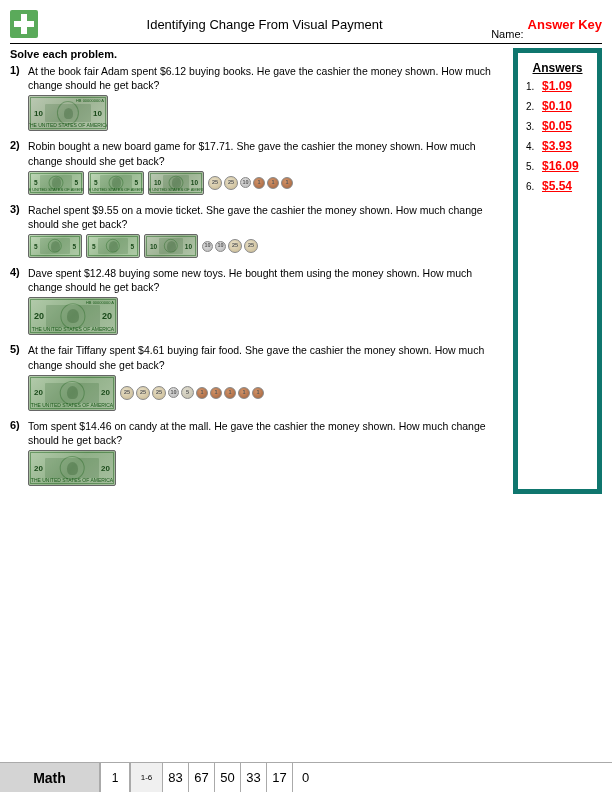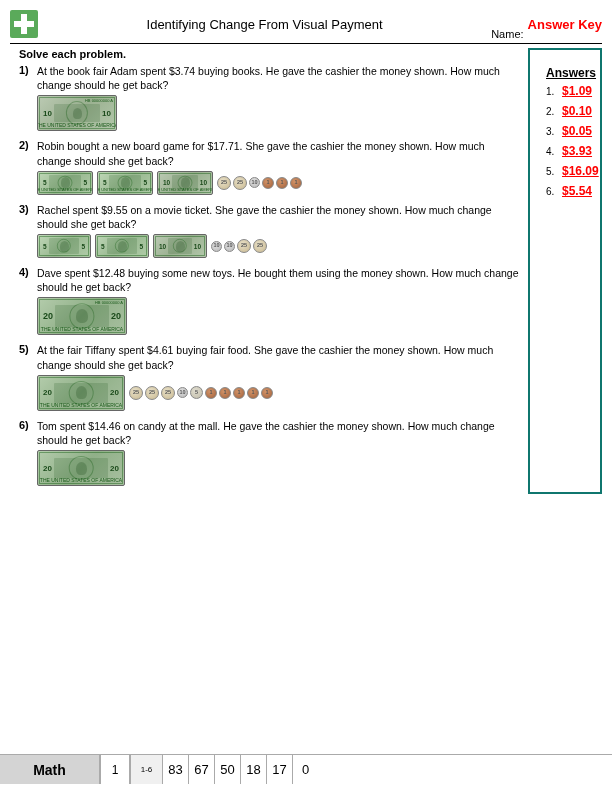--- a/index.html
+++ b/index.html
@@ -53,27 +53,26 @@
       margin-left: 4px;
     }
 
     
     .main-content {
       display: flex;
       gap: 8px;
     }
     .problems-section {
       flex: 1;
-      margin-left: 9px;
     }
     .answers-section {
-      width: 74px;
+      width: 89px;
       flex-shrink: 0;
-      border: 2px solid #0f766e;
-      padding: 16px;
+      border: 5px solid #0f766e;
+      padding: 8px;
     }
 
     .solve-label {
       font-weight: bold;
       font-size: 11px;
       margin-bottom: 4px;
     }
 
     
     .problem {
@@ -155,21 +154,21 @@
     .answer-val {
       font-size: 12px;
       font-weight: bold;
       color: red;
       text-decoration: underline;
     }
 
     
     .footer {
       position: absolute;
-      bottom: 8px;
+      bottom: 0;
       left: 0;
       right: 0;
       height: 30px;
       border-top: 1px solid #aaa;
       display: flex;
       align-items: stretch;
     }
     .footer-math {
       background: #d4d4d4;
       width: 100px;
@@ -305,21 +304,21 @@
   </div>
 
   <div class="main-content">
 
     <div class="problems-section">
       <div class="solve-label">Solve each problem.</div>
 
       <div class="problem">
         <div class="problem-header">
           <span class="problem-num">1)</span>
-          <span class="problem-text">At the book fair Adam spent $3.74 buying books. He gave the cashier the money shown. How much change should he get back?</span>
+          <span class="problem-text">At the book fair Adam spent $6.12 buying books. He gave the cashier the money shown. How much change should he get back?</span>
         </div>
         <div class="problem-images">
 
           <div class="bill-realistic br-10" style="width:80px;height:36px;">
             <div class="br-inner">
               <span class="br-denomination" style="font-size:8px;">10</span>
               <div class="br-oval"></div>
               <div class="br-face" style="width:20px;height:18px;">
                 <div class="br-face-sm"></div>
               </div>
@@ -535,19 +534,19 @@
   </div>
 
   <div class="footer">
     <div class="footer-math">Math</div>
     <div class="footer-page">1</div>
     <div class="footer-stats">
       <div class="footer-stat label">1-6</div>
       <div class="footer-stat">83</div>
       <div class="footer-stat">67</div>
       <div class="footer-stat">50</div>
-      <div class="footer-stat">18</div>
+      <div class="footer-stat">33</div>
       <div class="footer-stat">17</div>
       <div class="footer-stat">0</div>
     </div>
   </div>
 
 </div>
 
 </body></html>

